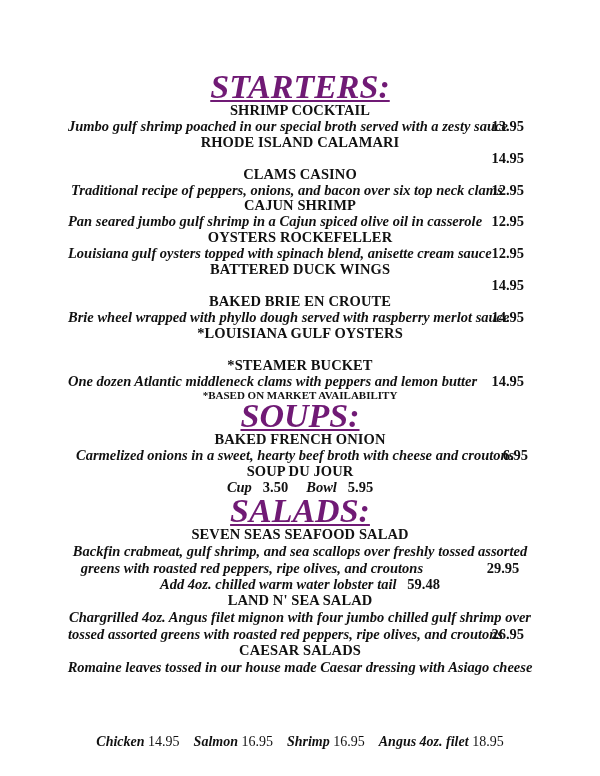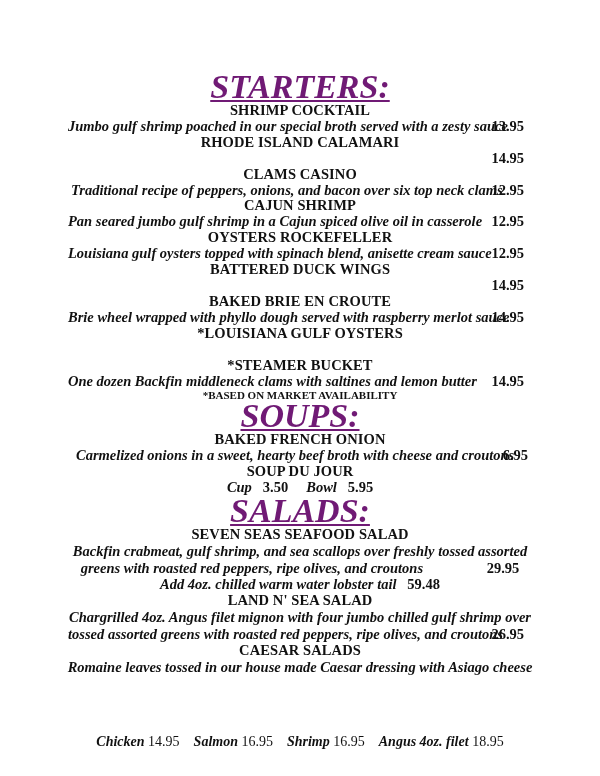--- a/index.html
+++ b/index.html
@@ -62,21 +62,21 @@
   <span class="d">Brie wheel wrapped with phyllo dough served with raspberry merlot sauce</span>
   <span class="p">14.95</span>
 </div>
 
 <div class="line item-name" style="top:325px;">*LOUISIANA GULF OYSTERS</div>
 <div class="row" style="top:341px;">
 </div>
 
 <div class="line item-name" style="top:357px;">*STEAMER BUCKET</div>
 <div class="row" style="top:373px;">
-  <span class="d">One dozen Backfin middleneck clams with saltines and lemon butter</span>
+  <span class="d">One dozen Atlantic middleneck clams with peppers and lemon butter</span>
   <span class="p">14.95</span>
 </div>
 
 <div class="line note" style="top:388px;">*BASED ON MARKET AVAILABILITY</div>
 
 <div class="line heading" style="top:401px;">SOUPS:</div>
 
 <div class="line item-name" style="top:431px;">BAKED FRENCH ONION</div>
 <div class="row" style="top:447px; left:76px; width:452px;">
   <span class="d">Carmelized onions in a sweet, hearty beef broth with cheese and croutons</span>

